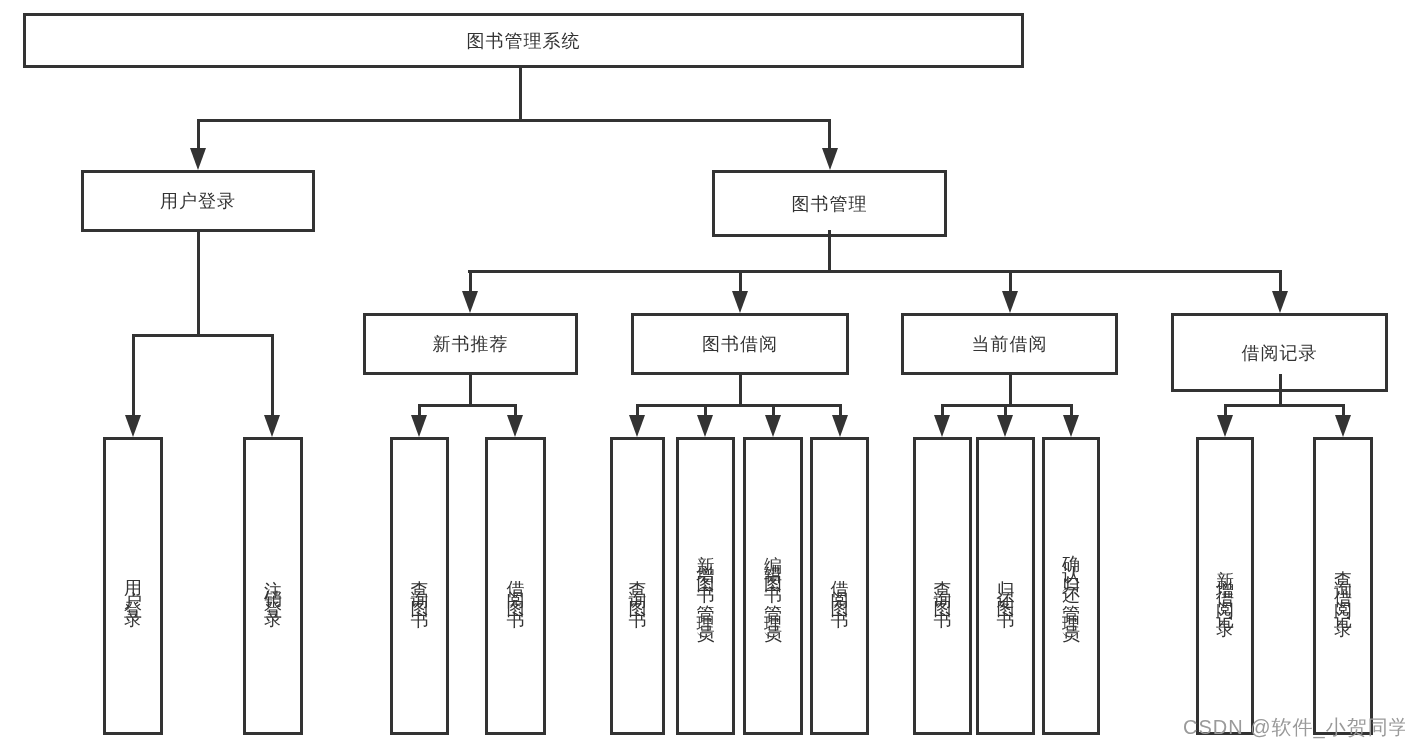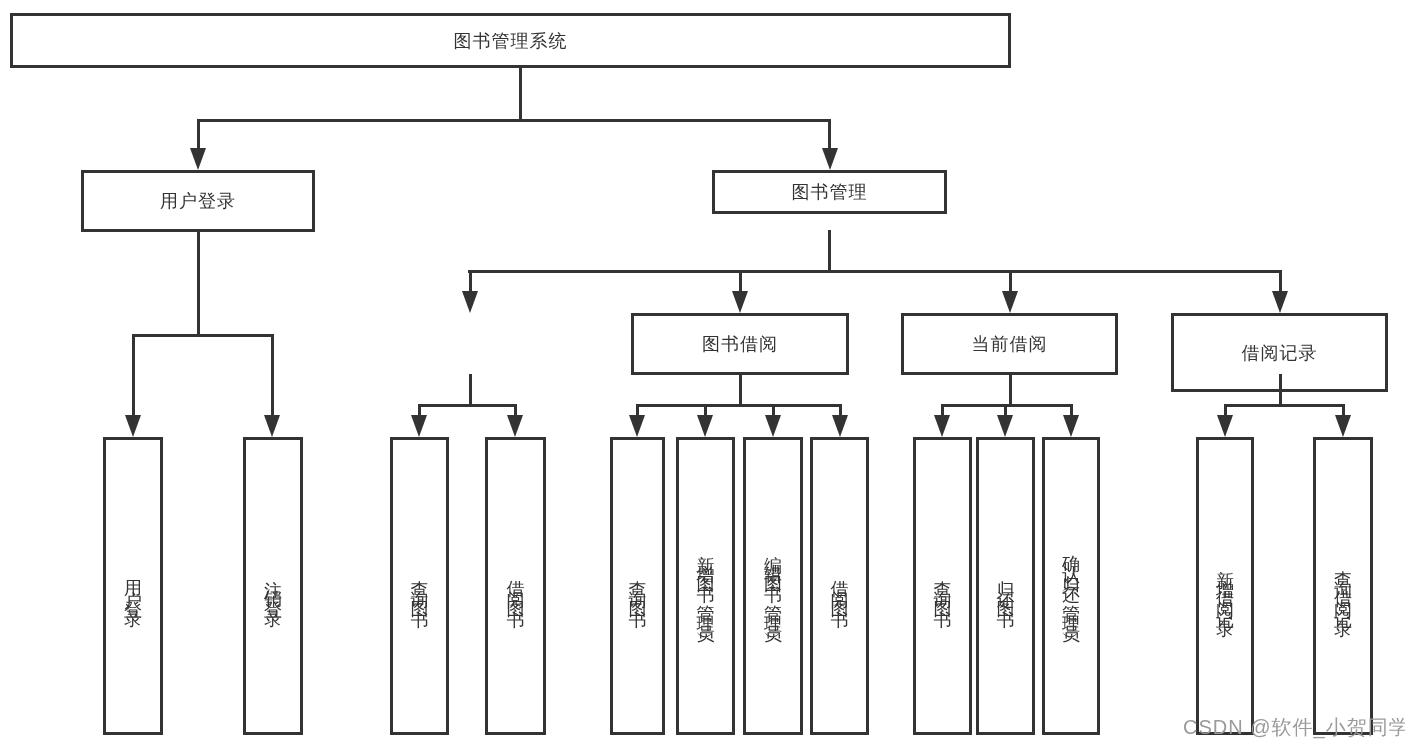--- a/index.html
+++ b/index.html
@@ -58,35 +58,35 @@
     color: #9a9a9a;
     white-space: nowrap;
     letter-spacing: 1px;
   }
 </style>
 </head>
 <body>
 
 <div class="canvas">
 
-  <div class="box" style="left:10px; top:13px; width:1001px; height:55px;">
+  <div class="box" style="left:23px; top:13px; width:1001px; height:55px;">
     <span>图书管理系统</span>
   </div>
 
   <div class="vline" style="left:519px; top:68px; height:52px;"></div>
   <div class="hline" style="left:197px; top:119px; width:634px;"></div>
   <div class="vline" style="left:197px; top:119px; height:32px;"></div>
   <div class="arrowhead" style="left:190px; top:148px;"></div>
   <div class="vline" style="left:828px; top:119px; height:32px;"></div>
   <div class="arrowhead" style="left:822px; top:148px;"></div>
 
   <div class="box" style="left:81px; top:170px; width:234px; height:62px;">
     <span>用户登录</span>
   </div>
-  <div class="box" style="left:712px; top:170px; width:235px; height:44px;">
+  <div class="box" style="left:712px; top:170px; width:235px; height:67px;">
     <span>图书管理</span>
   </div>
 
   <div class="vline" style="left:197px; top:230px; height:106px;"></div>
   <div class="hline" style="left:132px; top:334px; width:142px;"></div>
   <div class="vline" style="left:132px; top:334px; height:85px;"></div>
   <div class="arrowhead" style="left:125px; top:415px;"></div>
   <div class="vline" style="left:271px; top:334px; height:85px;"></div>
   <div class="arrowhead" style="left:264px; top:415px;"></div>
 
@@ -94,20 +94,23 @@
   <div class="hline" style="left:468px; top:270px; width:814px;"></div>
   <div class="vline" style="left:469px; top:270px; height:25px;"></div>
   <div class="arrowhead" style="left:462px; top:291px;"></div>
   <div class="vline" style="left:739px; top:270px; height:25px;"></div>
   <div class="arrowhead" style="left:732px; top:291px;"></div>
   <div class="vline" style="left:1009px; top:270px; height:25px;"></div>
   <div class="arrowhead" style="left:1002px; top:291px;"></div>
   <div class="vline" style="left:1279px; top:270px; height:25px;"></div>
   <div class="arrowhead" style="left:1272px; top:291px;"></div>
 
+  <div class="box" style="left:363px; top:313px; width:215px; height:62px;">
+    <span>新书推荐</span>
+  </div>
   <div class="box" style="left:631px; top:313px; width:218px; height:62px;">
     <span>图书借阅</span>
   </div>
   <div class="box" style="left:901px; top:313px; width:217px; height:62px;">
     <span>当前借阅</span>
   </div>
   <div class="box" style="left:1171px; top:313px; width:217px; height:79px;">
     <span>借阅记录</span>
   </div>
 

